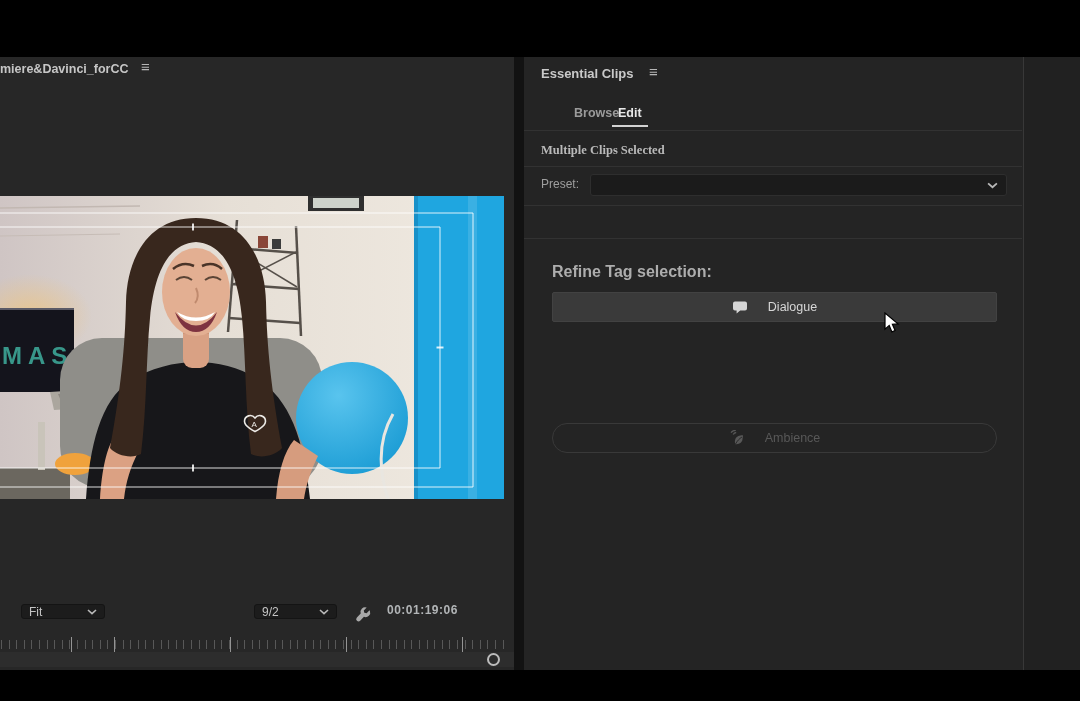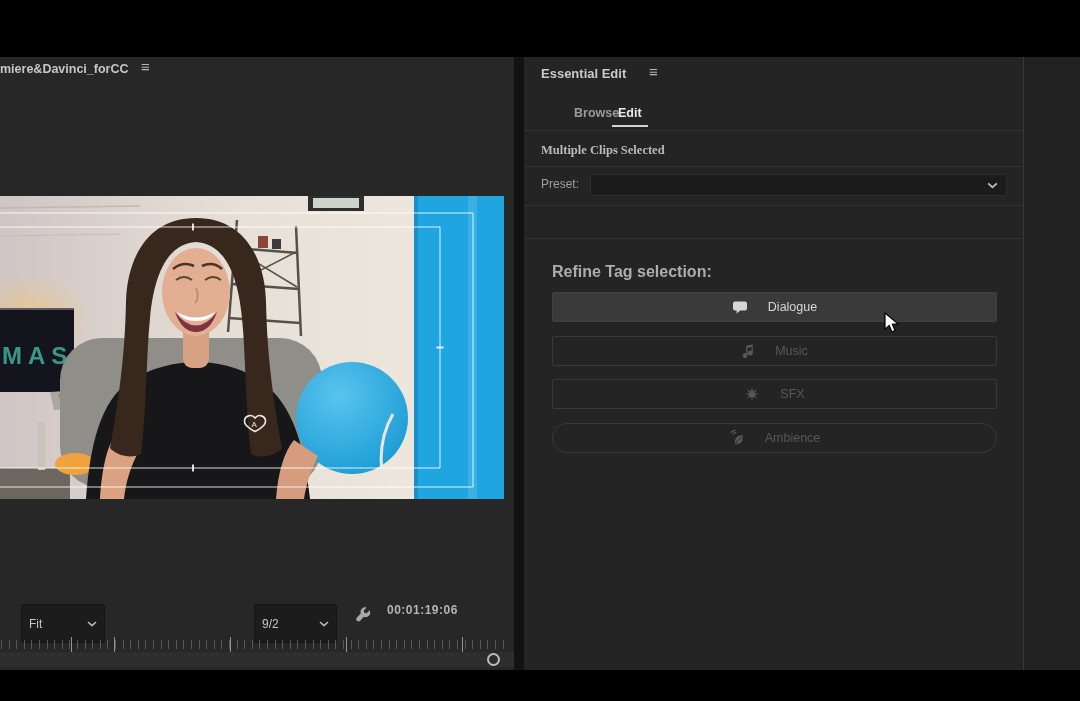--- a/index.html
+++ b/index.html
@@ -18,21 +18,21 @@
   .right-strip{left:499px;top:0;width:57px;height:613px;background:#212121;border-left:1px solid #383838;}
 
   
   .pm-tab-title{left:0;top:5px;font-size:12.5px;font-weight:bold;color:#c6c6c6;white-space:nowrap;}
   .pm-menu{left:141px;top:1px;color:#b5b5b5;font-size:15px;cursor:default;}
 
   
   .video{left:0;top:139px;width:504px;height:303px;background:#e9e3db;overflow:hidden;}
 
   
-  .select-box{height:39px;background:#1c1c1c;border:1px solid #141414;border-radius:3px;
+  .select-box{height:15px;background:#1c1c1c;border:1px solid #141414;border-radius:3px;
               display:flex;align-items:center;justify-content:space-between;
               padding:0 7px;color:#c4c4c4;font-size:12px;box-sizing:border-box;cursor:default;}
   .fit-select{left:21px;top:547px;width:84px;}
   .res-select{left:254px;top:547px;width:83px;}
   .chev{color:#b9b9b9;display:inline-flex;}
   .wrench{left:351px;top:547px;width:24px;height:22px;color:#a9a9a9;display:flex;align-items:center;justify-content:center;cursor:default;}
   .timecode{left:387px;top:546px;font-size:12px;font-weight:bold;letter-spacing:.5px;color:#b2b5b7;cursor:default;}
 
   
   .ruler{left:1px;top:580px;width:507px;height:15px;}
@@ -210,21 +210,21 @@
       
     </div>
     <div class="abs scroll-zoom"></div>
   </div>
 
   <div class="abs panel-gap"></div>
 
   <div class="abs right-panel">
     <div class="abs right-strip"></div>
 
-    <div class="abs es-title">Essential Edit</div>
+    <div class="abs es-title">Essential Clips</div>
     <div class="abs es-menu">≡</div>
 
     <div class="abs tab tab-browse">Browse</div>
     <div class="abs tab tab-edit">Edit</div>
     <div class="abs tab-underline"></div>
 
     <div class="abs sep sep1"></div>
     <div class="abs status-text">Multiple Clips Selected</div>
     <div class="abs sep sep2"></div>
 
@@ -242,33 +242,21 @@
 
     <div class="abs refine-label">Refine Tag selection:</div>
 
     <button class="abs tag-btn tag-active btn-dialogue">
       <svg width="16" height="15" viewBox="0 0 16 15">
         <path d="M3 1.5h10a2 2 0 0 1 2 2v5a2 2 0 0 1-2 2H8.2L4.6 13.6v-3.1H3a2 2 0 0 1-2-2v-5a2 2 0 0 1 2-2Z" fill="currentColor"></path>
       </svg>
       <span>Dialogue</span>
     </button>
 
-    <button class="abs tag-btn tag-dim btn-music">
-      <svg width="14" height="15" viewBox="0 0 14 15">
-        <path d="M5.2 1.6 11.8 0.4 v8.6 a2.4 2.4 0 1 1 -1.3 -2.1 V3 L6.5 3.9 v7.6 a2.4 2.4 0 1 1 -1.3 -2.1 Z" fill="currentColor"></path>
-      </svg>
-      <span>Music</span>
-    </button>
-
-    <button class="abs tag-btn tag-dim btn-sfx">
-      <svg width="16" height="16" viewBox="0 0 16 16">
-        <polygon points="15,8 10.59,9.07 12.95,12.95 9.07,10.59 8,15 6.93,10.59 3.05,12.95 5.41,9.07 1,8 5.41,6.93 3.05,3.05 6.93,5.41 8,1 9.07,5.41 12.95,3.05 10.59,6.93" fill="currentColor"></polygon>
-      </svg>
-      <span>SFX</span>
-    </button>
+
 
     <button class="abs tag-btn tag-dim btn-ambience">
       <svg width="16" height="16" viewBox="0 0 16 16">
         <path d="M13.6 8.6 C13.6 12.6 10 14.8 6.4 14.2 C5.3 11.6 5.9 7.6 9.4 6.1 C11.2 5.3 12.7 5.1 14 5.4 C13.9 6.4 13.6 8.6 13.6 8.6 Z" fill="currentColor"></path>
         <path d="M6.4 14.2 C8.4 10.6 10.4 8.6 12.9 7.1" stroke="#242424" stroke-width="0.9" fill="none"></path>
         <path d="M4.2 4.6 a3.6 3.6 0 0 1 3 -2.1" stroke="currentColor" stroke-width="1.3" fill="none"></path>
         <path d="M2 2.6 a6 6 0 0 1 4.8 -2.2" stroke="currentColor" stroke-width="1.3" fill="none"></path>
       </svg>
       <span>Ambience</span>
     </button>

